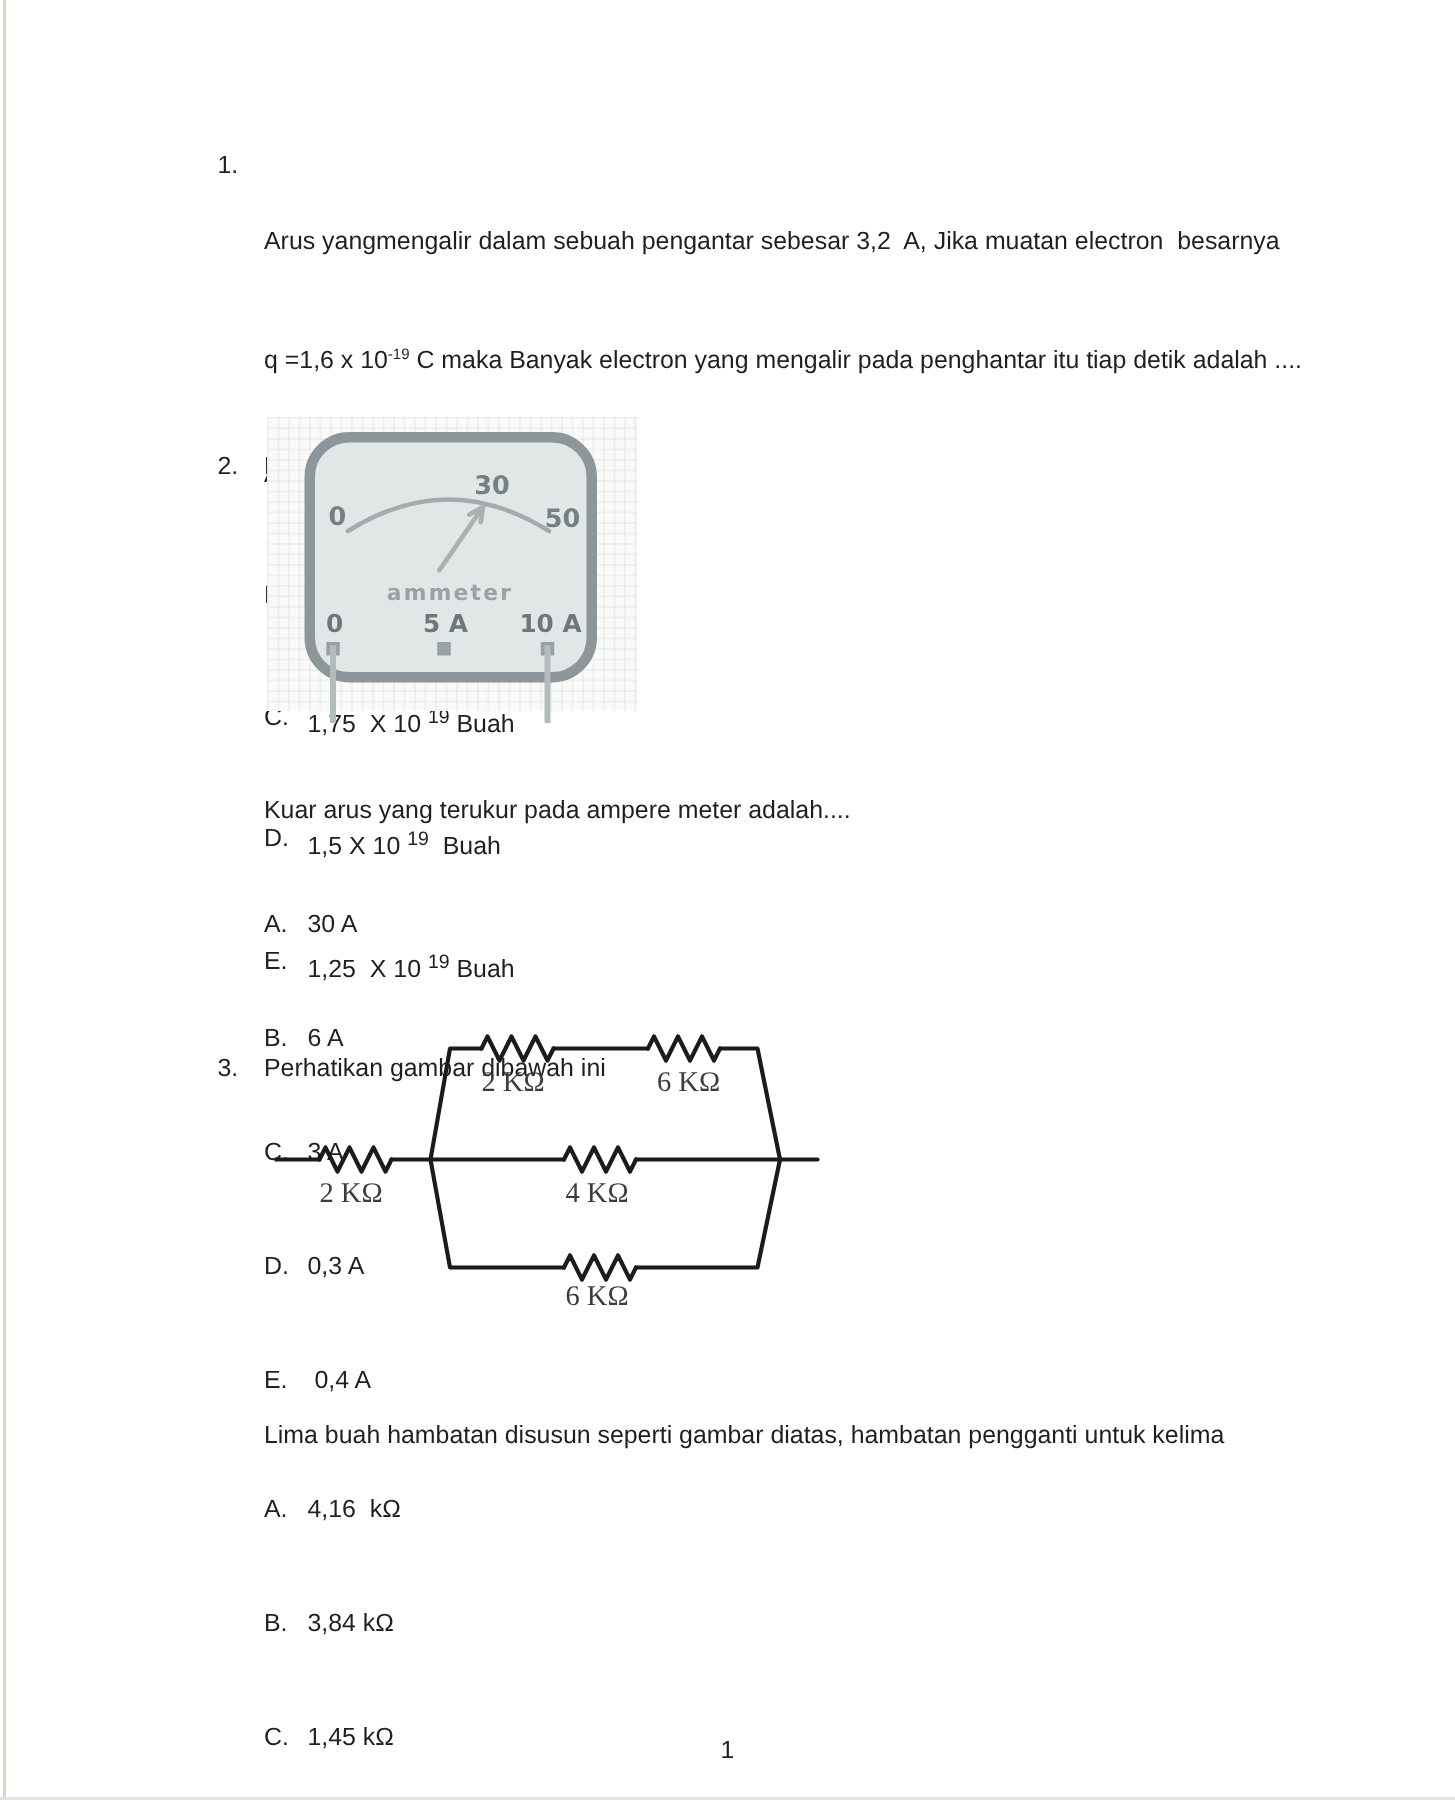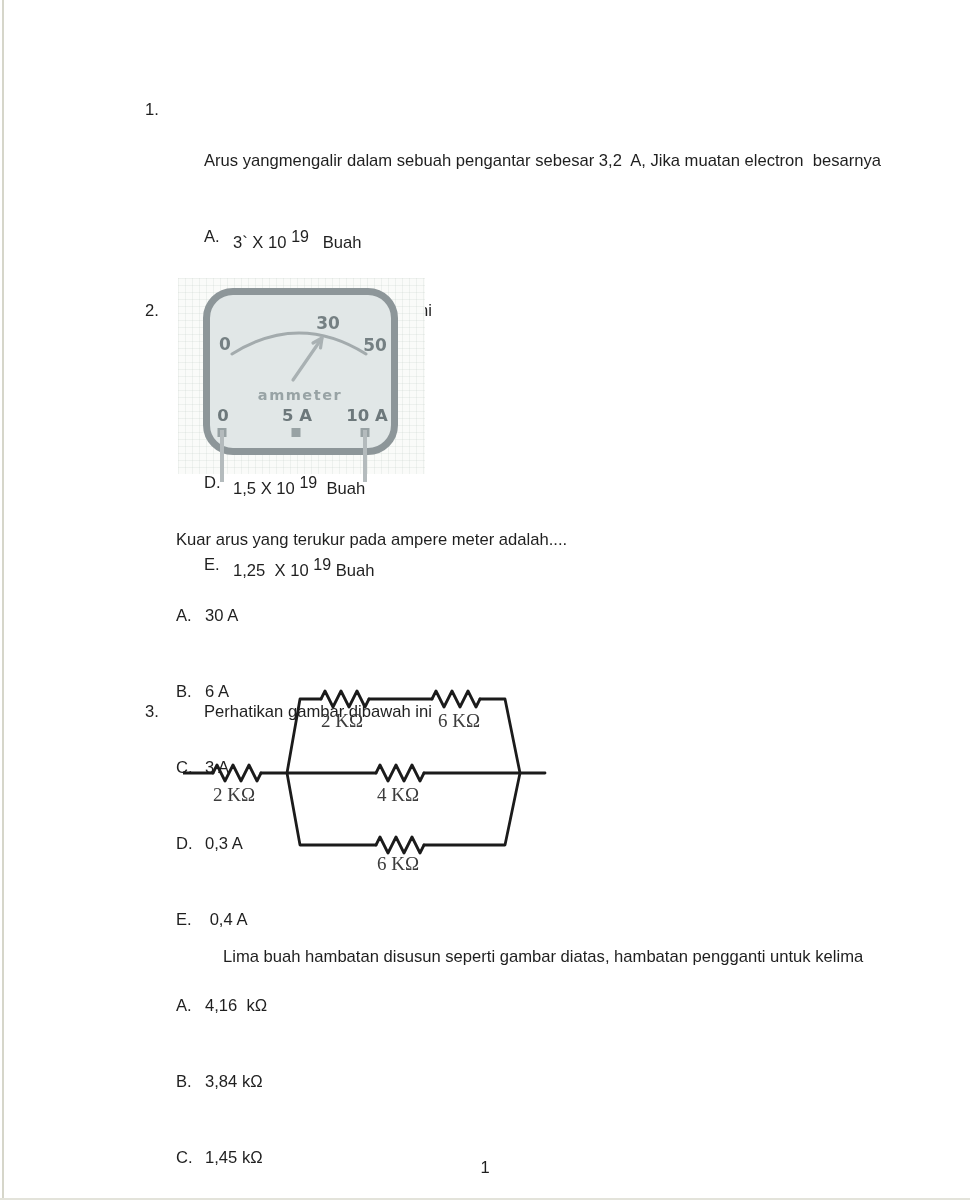--- a/index.html
+++ b/index.html
@@ -6,24 +6,24 @@
   body{
     width:970px;height:1200px;position:relative;background:#ffffff;
     font-family:"Liberation Sans",sans-serif;color:#1f1f1f;overflow:hidden;
   }
   .left-rule{position:absolute;left:2px;top:0;width:2px;height:1200px;background:#d6d6ca;}
   .bottom-rule{position:absolute;left:0;bottom:0;width:970px;height:2px;background:#e3e3da;}
 
   .block{position:absolute;left:145px;font-size:16.6px;line-height:25.4px;white-space:pre-wrap;}
   .qrow{display:flex;}
   .qnum{width:31px;flex:0 0 31px;}
-  .qtext{flex:1;margin-left:28px;}
+  .qtext{flex:1;}
   .opt{display:flex;line-height:25.3px;}
   .letter{width:29px;flex:0 0 29px;}
-  sup.s19{font-size:16px;vertical-align:6px;}
+  sup.s19{font-size:13px;vertical-align:6px;}
   sup.sm19{font-size:10px;vertical-align:6px;}
 
   
   .ammeter-fig{
     position:absolute;left:178px;top:278px;width:247px;height:196px;
     background-color:#fafbf9;
     background-image:linear-gradient(rgba(205,215,208,0.28) 1px,transparent 1px),
                      linear-gradient(90deg,rgba(205,215,208,0.28) 1px,transparent 1px);
     background-size:7px 7px;
   }
@@ -45,20 +45,21 @@
 <body>
 
 <div class="left-rule"></div>
 <div class="bottom-rule"></div>
 
 <section class="block" style="top:46px;">
   <div class="qrow">
     <span class="qnum">1.</span>
     <div class="qtext">
       <div><span>Arus yangmengalir dalam sebuah pengantar sebesar 3,2  A, Jika muatan electron  besarnya</span></div>
+      <div><span>q =1,6 x 10</span><sup class="sm19">-19</sup><span> C maka Banyak electron yang mengalir pada penghantar itu tiap detik adalah ....</span></div>
       <div class="opt"><span class="letter">A.</span><span><span>3` X 10 </span><sup class="s19">19</sup><span>   Buah</span></span></div>
       <div class="opt"><span class="letter">B.</span><span><span>2 X 10 </span><sup class="s19">19</sup><span>   Buah</span></span></div>
       <div class="opt"><span class="letter">C.</span><span><span>1,75  X 10 </span><sup class="s19">19</sup><span> Buah</span></span></div>
       <div class="opt"><span class="letter">D.</span><span><span>1,5 X 10 </span><sup class="s19">19</sup><span>  Buah</span></span></div>
       <div class="opt"><span class="letter">E.</span><span><span>1,25  X 10 </span><sup class="s19">19</sup><span> Buah</span></span></div>
     </div>
   </div>
 </section>
 
 <section class="block" style="top:247px;">
@@ -124,21 +125,21 @@
     <g font-family="Liberation Serif, serif" font-size="19" fill="#3c3c3c" text-anchor="middle">
       <text x="51" y="113">2 KΩ</text>
       <text x="159" y="39">2 KΩ</text>
       <text x="276" y="39">6 KΩ</text>
       <text x="215" y="113">4 KΩ</text>
       <text x="215" y="182">6 KΩ</text>
     </g>
   </svg>
 </div>
 
-<section class="block" style="top:888px;left:176px;line-height:27.5px;margin-left:47px;">
+<section class="block" style="top:888px;left:176px;line-height:27.5px;">
   <div><span>Lima buah hambatan disusun seperti gambar diatas, hambatan pengganti untuk kelima</span></div>
 </section>
 
 <section class="block" style="top:942px;left:176px;">
   <div class="opt"><span class="letter">A.</span><span>4,16  kΩ</span></div>
   <div class="opt"><span class="letter">B.</span><span>3,84 kΩ</span></div>
   <div class="opt"><span class="letter">C.</span><span>1,45 kΩ</span></div>
   
   
 </section>

